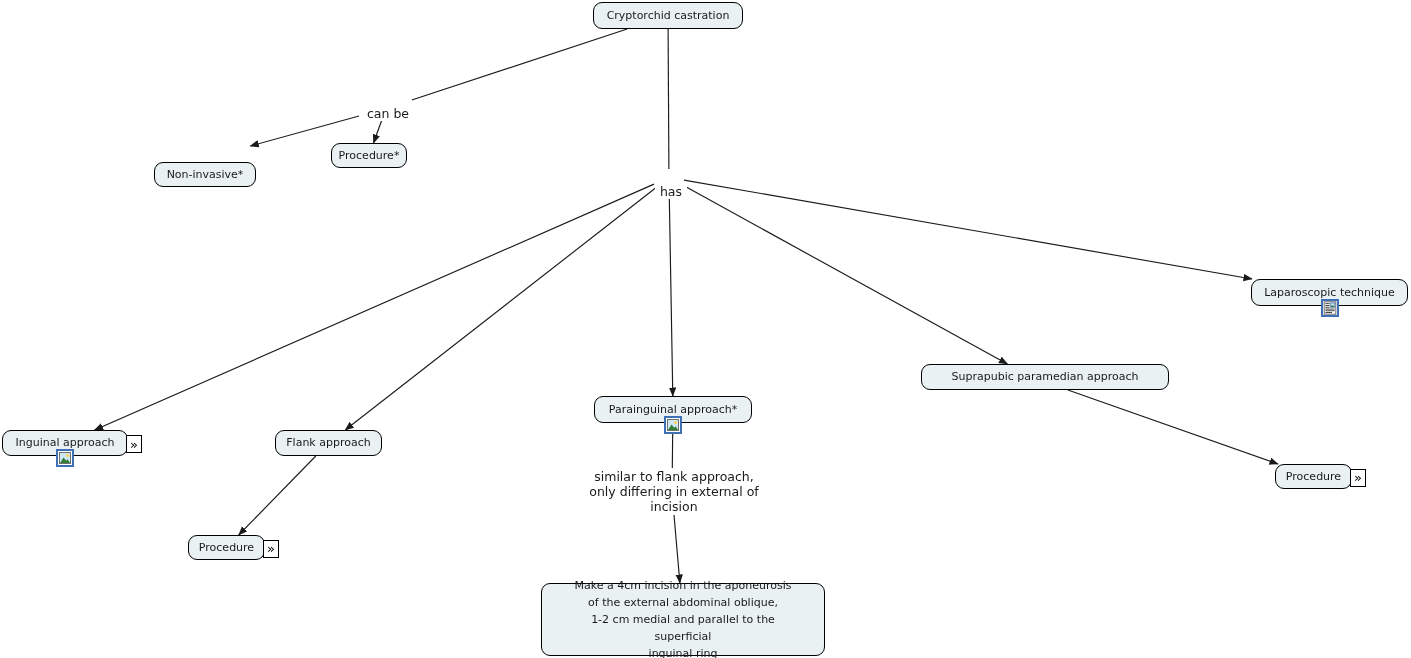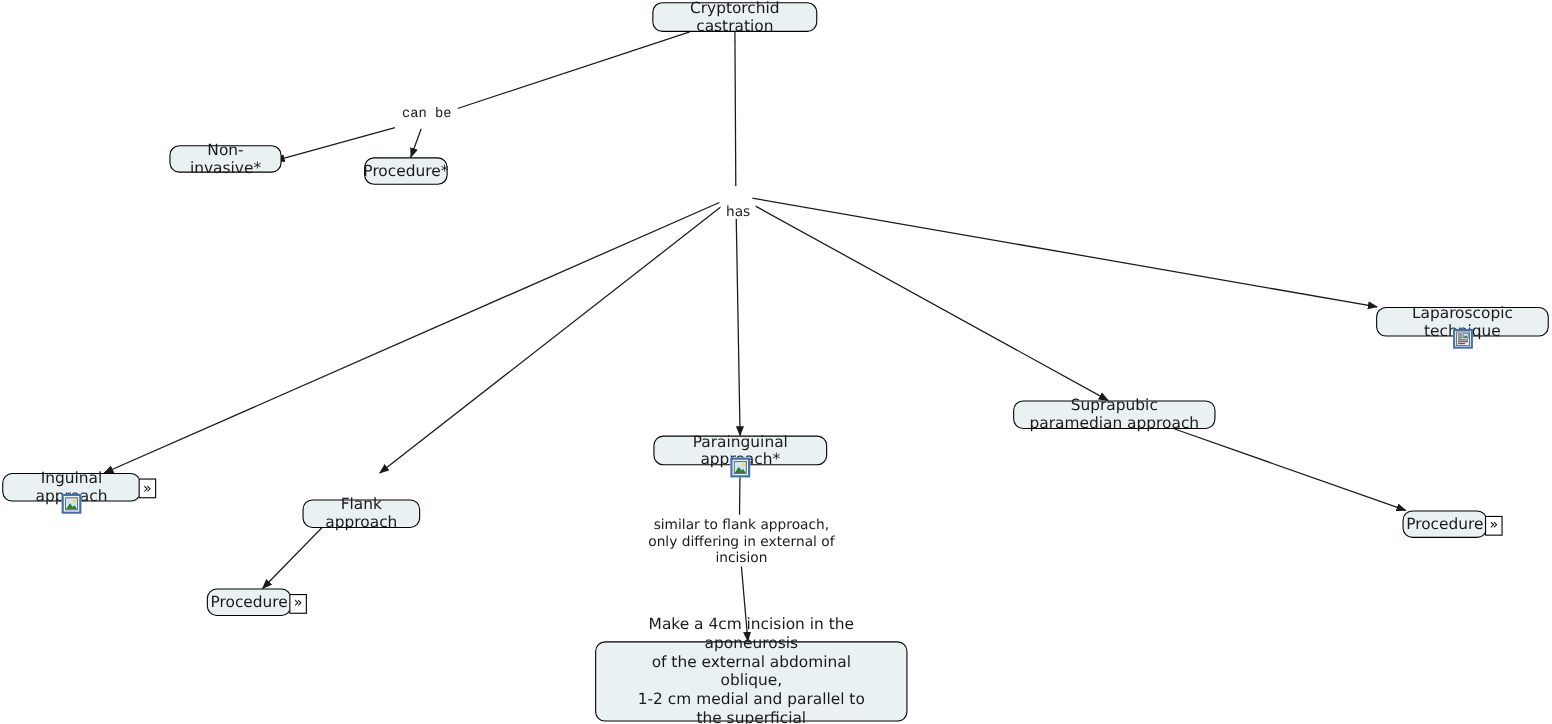--- a/index.html
+++ b/index.html
@@ -28,21 +28,21 @@
     height: 658px;
     pointer-events: none;
   }
   .node {
     position: absolute;
     box-sizing: border-box;
     background: #eaf1f3;
     border: 1px solid #000000;
     border-radius: 9px;
     color: #1a1a1a;
-    font-size: 14px;
+    font-size: 11px;
     line-height: 16px;
     text-align: center;
     display: flex;
     align-items: center;
     justify-content: center;
     padding: 3px 9px;
     white-space: pre-line;
     z-index: 5;
   }
   .node.multiline {
@@ -115,71 +115,71 @@
         <path d="M684.0,180.1 L1252.0,279.0" marker-end="url(#arrowhead)"></path>
         <path d="M315.8,456.0 L238.7,535.0" marker-end="url(#arrowhead)"></path>
         <path d="M1067.9,390.0 L1278.0,464.0" marker-end="url(#arrowhead)"></path>
         <path d="M672.8,423.0 L672.3,468.0"></path>
         <path d="M674.0,515.0 L679.9,583.0" marker-end="url(#arrowhead)"></path>
       </g>
   </svg>
 
   <div id="node-layer">
       <div class="node" style="left: 593px; top: 2px; width: 150px; height: 27px;"><span>Cryptorchid castration</span></div>
-      <div class="node" style="left: 154px; top: 132px; width: 102px; height: 25px;"><span>Non-invasive*</span></div>
+      <div class="node" style="left: 154px; top: 162px; width: 102px; height: 25px;"><span>Non-invasive*</span></div>
       <div class="node" style="left: 331px; top: 143px; width: 76px; height: 25px;"><span>Procedure*</span></div>
       <div class="node" style="left: 1251px; top: 279px; width: 157px; height: 27px;"><span>Laparoscopic technique</span></div>
       <div class="res-badge" style="left: 1320.5px; top: 299px;">
         <svg viewBox="0 0 14 14">
           <rect x="0" y="0" width="14" height="14" fill="#ffffff"></rect>
           <rect x="1.2" y="0.8" width="11.6" height="12.4" fill="#fdfdfd" stroke="#6f6f6f" stroke-width="1"></rect>
           <rect x="7.2" y="2" width="4.6" height="4.2" fill="#cfe6f5" stroke="#4a78b8" stroke-width="0.8"></rect>
           <path d="M7.6 6 L9 3.8 L10 5 L10.6 4.4 L11.5 6 Z" fill="#2e7d32"></path>
           <g fill="#333333">
             <rect x="2.4" y="2.2" width="4" height="0.9"></rect>
             <rect x="2.4" y="4" width="4" height="0.9"></rect>
             <rect x="2.4" y="5.8" width="4" height="0.9"></rect>
             <rect x="2.4" y="7.6" width="9.2" height="0.9"></rect>
             <rect x="2.4" y="9.3" width="9.2" height="0.9"></rect>
             <rect x="2.4" y="11" width="6.6" height="0.9"></rect>
           </g>
         </svg>
       </div>
-      <div class="node" style="left: 921px; top: 364px; width: 184px; height: 26px;"><span>Suprapubic paramedian approach</span></div>
+      <div class="node" style="left: 921px; top: 364px; width: 248px; height: 26px;"><span>Suprapubic paramedian approach</span></div>
       <div class="node" style="left: 594px; top: 396px; width: 158px; height: 27px;"><span>Parainguinal approach*</span></div>
       <div class="res-badge" style="left: 664px; top: 416px;">
         <svg viewBox="0 0 14 14">
           <rect x="0" y="0" width="14" height="14" fill="#ffffff"></rect>
           <rect x="1.5" y="1.5" width="11" height="11" fill="#cfe6f5" stroke="#6f6f6f" stroke-width="1"></rect>
           <circle cx="9.6" cy="4.6" r="1.5" fill="#ffd34d"></circle>
           <path d="M2 12 L5.6 6.4 L8.2 9.8 L9.6 8.2 L12 12 Z" fill="#2e7d32"></path>
         </svg>
       </div>
       <div class="node" style="left: 2px; top: 430px; width: 126px; height: 26px;"><span>Inguinal approach</span></div>
       <div class="chev-badge" style="left: 126px; top: 435px;">»</div>
       <div class="res-badge" style="left: 56px; top: 449px;">
         <svg viewBox="0 0 14 14">
           <rect x="0" y="0" width="14" height="14" fill="#ffffff"></rect>
           <rect x="1.5" y="1.5" width="11" height="11" fill="#cfe6f5" stroke="#6f6f6f" stroke-width="1"></rect>
           <circle cx="9.6" cy="4.6" r="1.5" fill="#ffd34d"></circle>
           <path d="M2 12 L5.6 6.4 L8.2 9.8 L9.6 8.2 L12 12 Z" fill="#2e7d32"></path>
         </svg>
       </div>
-      <div class="node" style="left: 275px; top: 430px; width: 107px; height: 26px; margin-top: 24px;"><span>Flank approach</span></div>
+      <div class="node" style="left: 275px; top: 430px; width: 107px; height: 26px;"><span>Flank approach</span></div>
       <div class="node" style="left: 188px; top: 535px; width: 77px; height: 25px;"><span>Procedure</span></div>
       <div class="chev-badge" style="left: 263px; top: 539.5px;">»</div>
       <div class="node" style="left: 1275px; top: 464px; width: 77px; height: 25px;"><span>Procedure</span></div>
       <div class="chev-badge" style="left: 1350px; top: 468.5px;">»</div>
       <div class="node multiline" style="left: 541px; top: 583px; width: 284px; height: 73px;"><span>Make a 4cm incision in the aponeurosis
 of the external abdominal oblique,
 1-2 cm medial and parallel to the superficial
 inguinal ring</span></div>
     </div>
 
   <div id="label-layer">
-      <div class="link-label" style="left: 360px; top: 96px; width: 52px; font-family: Liberation Mono, monospace;">can be</div>
+      <div class="link-label" style="left: 360px; top: 106px; width: 52px;">can be</div>
       <div class="link-label" style="left: 655px; top: 184px; width: 28px;">has</div>
       <div class="link-label" style="left: 577px; top: 469px; width: 190px;">similar to flank approach,
 only differing in external of
 incision</div>
     </div>
 
 </div>
 
 </body></html>

